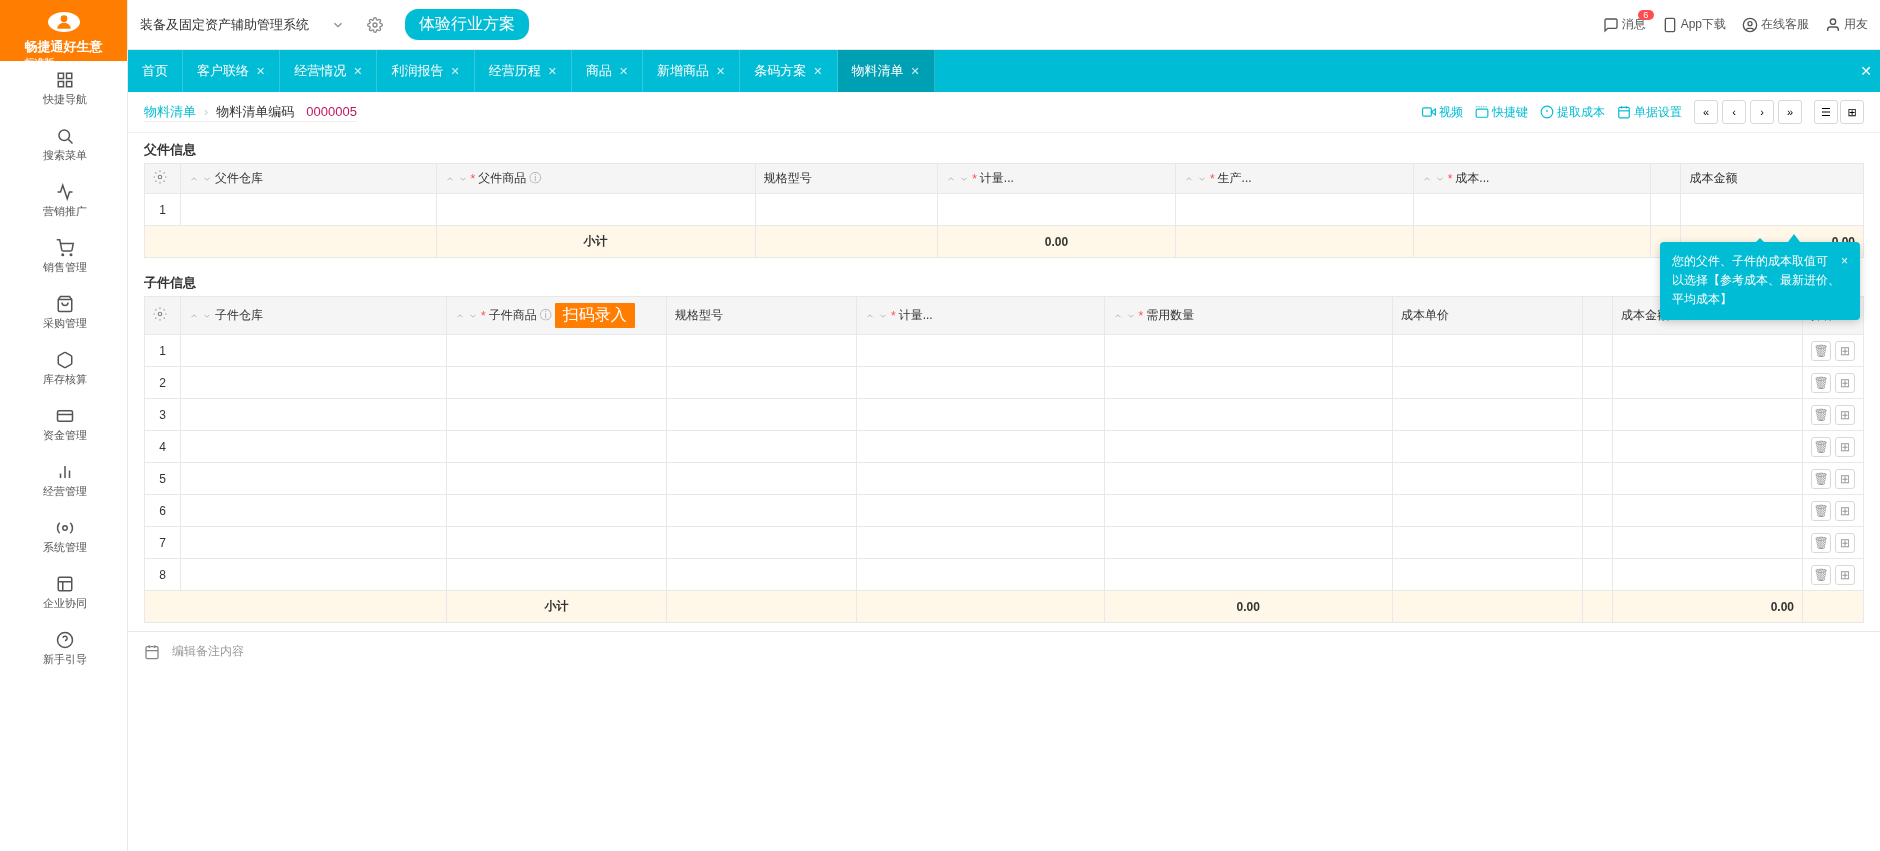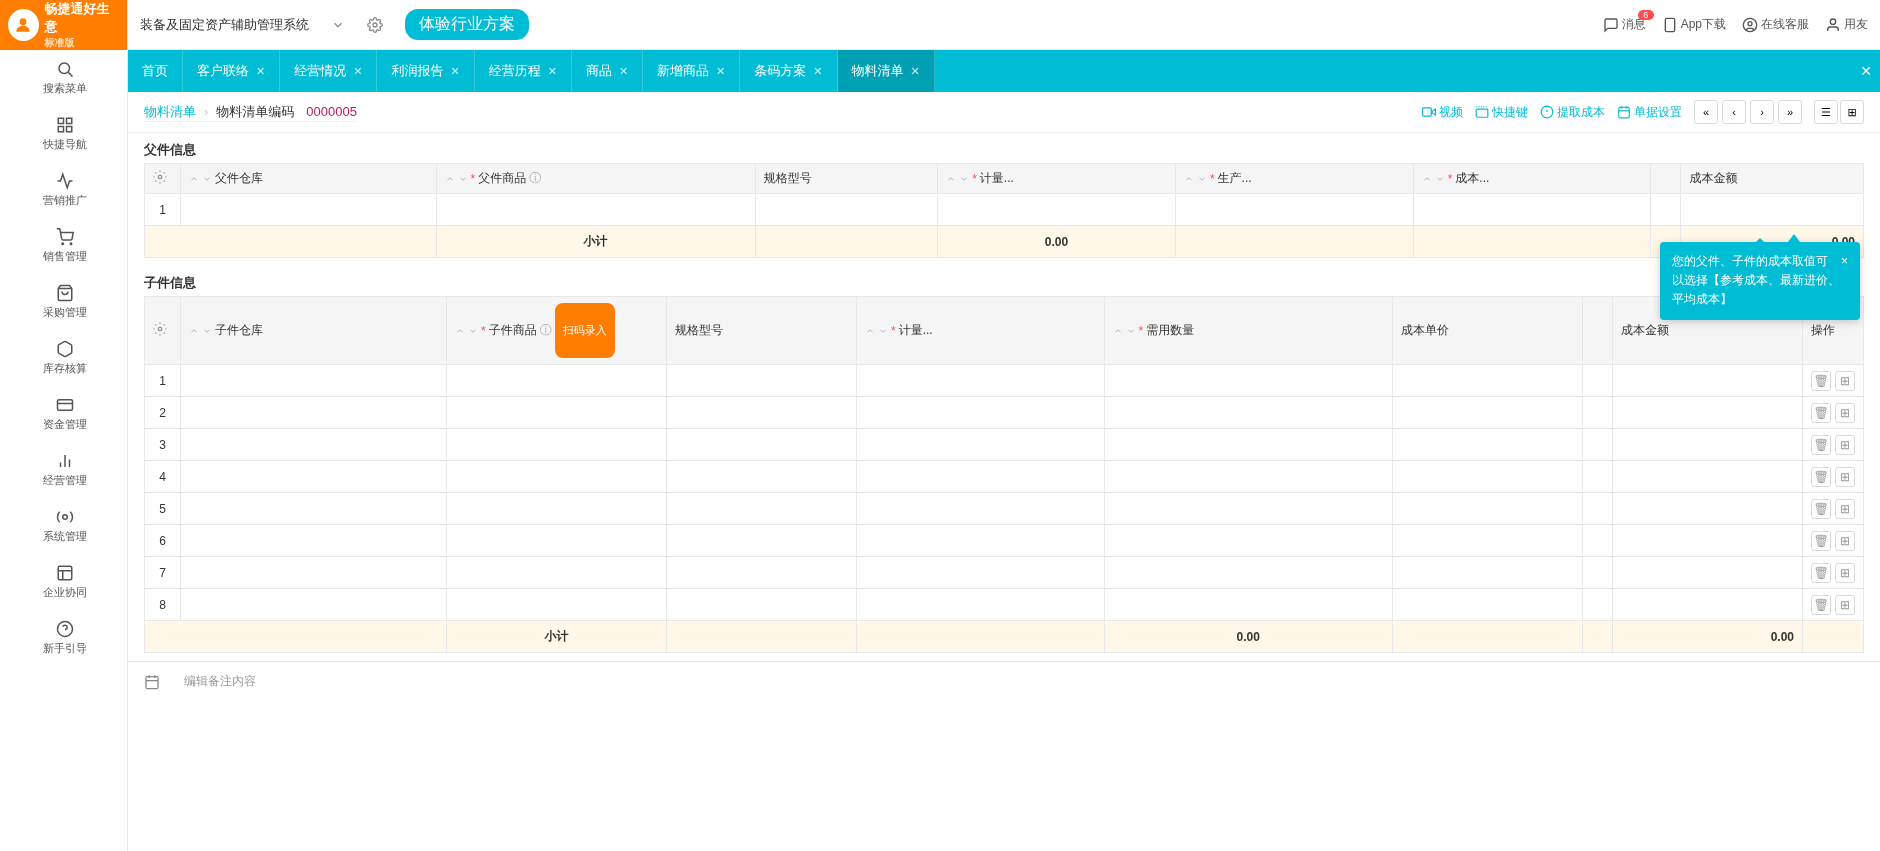--- a/index.html
+++ b/index.html
@@ -1,20 +1,20 @@
 <!DOCTYPE html>
 <html><head>
   <meta charset="utf-8">
   <style>
     * { box-sizing: border-box; margin: 0; padding: 0; }
     body { font-family: 'Microsoft YaHei', Arial, sans-serif; font-size: 12px; background: #f5f5f5; display: flex; height: 851px; overflow: hidden; }
 
     
     .sidebar { width: 128px; background: #fff; border-right: 1px solid #e8e8e8; display: flex; flex-direction: column; height: 100%; }
-    .sidebar-logo { background: #ff7d00; padding: 12px 8px; display: flex; align-items: center; gap: 6px; color: #fff; font-size: 13px; font-weight: bold; height: 50px; }
+    .sidebar-logo { background: #ff7d00; padding: 12px 8px; display: flex; align-items: center; gap: 6px; color: #fff; font-size: 13px; font-weight: bold; height: 61px; flex-direction: column; }
     .sidebar-logo-icon { width: 32px; height: 32px; background: #fff; border-radius: 50%; display: flex; align-items: center; justify-content: center; }
     .sidebar-logo-icon svg { width: 20px; height: 20px; }
     .sidebar-item { display: flex; flex-direction: column; align-items: center; padding: 10px 4px; cursor: pointer; color: #555; font-size: 11px; gap: 3px; border-left: 3px solid transparent; }
     .sidebar-item.active { background: #fff3e8; color: #ff7d00; border-left-color: #ff7d00; }
     .sidebar-item svg { width: 18px; height: 18px; }
     .sidebar-label { font-size: 11px; }
 
     
     .main { flex: 1; display: flex; flex-direction: column; overflow: hidden; }
 
@@ -51,29 +51,29 @@
     .data-table { width: 100%; border-collapse: collapse; font-size: 12px; }
     .data-table th { background: #f5f5f5; border: 1px solid #e8e8e8; padding: 6px 8px; text-align: left; color: #333; font-weight: normal; white-space: nowrap; }
     .data-table td { border: 1px solid #e8e8e8; padding: 4px 8px; height: 32px; color: #333; }
     .subtotal-row td { background: #fff8e8; font-weight: bold; }
     .subtotal-label { color: #666; }
     .row-num { text-align: center; color: #999; width: 30px; }
     .col-settings { width: 36px; text-align: center; }
     .col-action { width: 60px; text-align: center; }
     .action-icons { display: flex; gap: 4px; justify-content: center; }
     .action-icon { width: 20px; height: 20px; display: flex; align-items: center; justify-content: center; color: #999; cursor: pointer; border: 1px solid #d9d9d9; border-radius: 3px; font-size: 12px; }
-    .scan-btn { background: #ff7d00; color: #fff; border: none; border-radius: 8px; padding: 20px 8px; font-size: 11px; cursor: pointer; white-space: nowrap; }
+    .scan-btn { background: #ff7d00; color: #fff; border: none; border-radius: 1px; padding: 2px 8px; font-size: 16px; cursor: pointer; white-space: nowrap; }
 
     
     .tooltip-popup { position: absolute; top: 148px; right: 130px; background: #00bcd4; color: #fff; padding: 10px 12px; border-radius: 4px; font-size: 12px; line-height: 1.6; width: 200px; z-index: 100; box-shadow: 0 2px 8px rgba(0,0,0,0.2); }
     .tooltip-popup::before { content: ''; position: absolute; top: -8px; left: 50%; transform: translateX(-50%); border: 4px solid transparent; border-bottom-color: #00bcd4; }
     .tooltip-arrow-up { width: 0; height: 0; border-left: 6px solid transparent; border-right: 6px solid transparent; border-bottom: 8px solid #00bcd4; position: absolute; top: -8px; right: 60px; }
 
     
-    .bottom-bar { height: 40px; background: #fff; border-top: 1px solid #e8e8e8; display: flex; align-items: center; padding: 0 16px; gap: 24px; }
+    .bottom-bar { height: 40px; background: #fff; border-top: 1px solid #e8e8e8; display: flex; align-items: center; padding: 0 16px; gap: 12px; }
     .bottom-icon { color: #555; cursor: pointer; }
     .page-nav-btn { border: 1px solid #d9d9d9; background: #fff; border-radius: 3px; width: 24px; height: 24px; display: flex; align-items: center; justify-content: center; cursor: pointer; font-size: 11px; }
 
     .header-with-icon { display: flex; align-items: center; gap: 3px; }
     .info-icon { color: #aaa; font-size: 12px; }
 
     .text-right { text-align: right; }
     .text-center { text-align: center; }
   </style>
 </head>
@@ -88,33 +88,33 @@
         </svg>
     </div>
     <div>
       <div>畅捷通好生意</div>
       <div style="font-size:10px;opacity:0.8">标准版</div>
     </div>
   </div>
 
   <div class="sidebar-item">
     <svg viewBox="0 0 24 24" fill="none" stroke="currentColor" stroke-width="2">
-        <circle cx="11" cy="11" r="7"></circle>
-        <line x1="16.5" y1="16.5" x2="22" y2="22"></line>
-      </svg>
-    <span class="sidebar-label">搜索菜单</span>
-  </div>
-  <div class="sidebar-item">
-    <svg viewBox="0 0 24 24" fill="none" stroke="currentColor" stroke-width="2">
         <rect x="3" y="3" width="7" height="7"></rect>
         <rect x="14" y="3" width="7" height="7"></rect>
         <rect x="3" y="14" width="7" height="7"></rect>
         <rect x="14" y="14" width="7" height="7"></rect>
       </svg>
     <span class="sidebar-label">快捷导航</span>
+  </div>
+  <div class="sidebar-item">
+    <svg viewBox="0 0 24 24" fill="none" stroke="currentColor" stroke-width="2">
+        <circle cx="11" cy="11" r="7"></circle>
+        <line x1="16.5" y1="16.5" x2="22" y2="22"></line>
+      </svg>
+    <span class="sidebar-label">搜索菜单</span>
   </div>
   <div class="sidebar-item">
     <svg viewBox="0 0 24 24" fill="none" stroke="currentColor" stroke-width="2">
         <path d="M22 12h-4l-3 9L9 3l-3 9H2"></path>
       </svg>
     <span class="sidebar-label">营销推广</span>
   </div>
   <div class="sidebar-item">
     <svg viewBox="0 0 24 24" fill="none" stroke="currentColor" stroke-width="2">
         <circle cx="9" cy="21" r="1"></circle>

